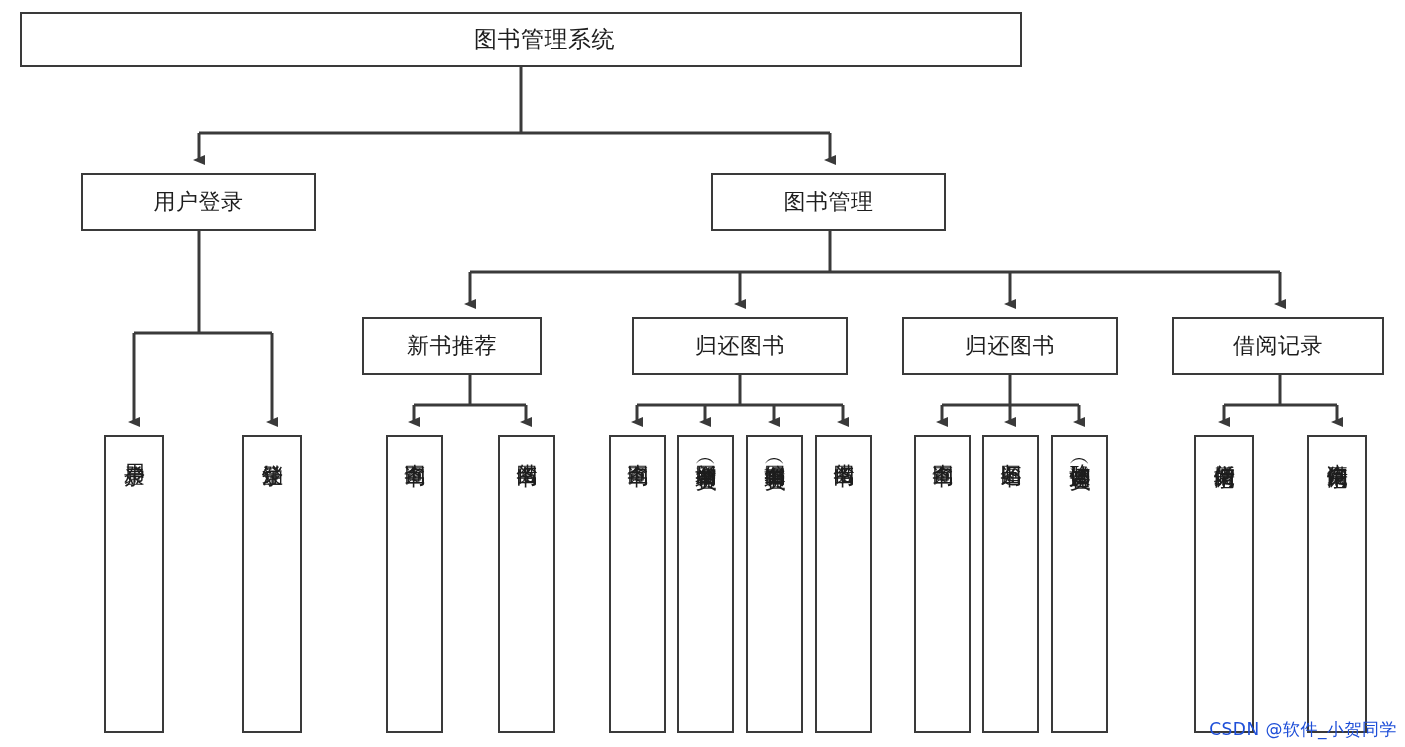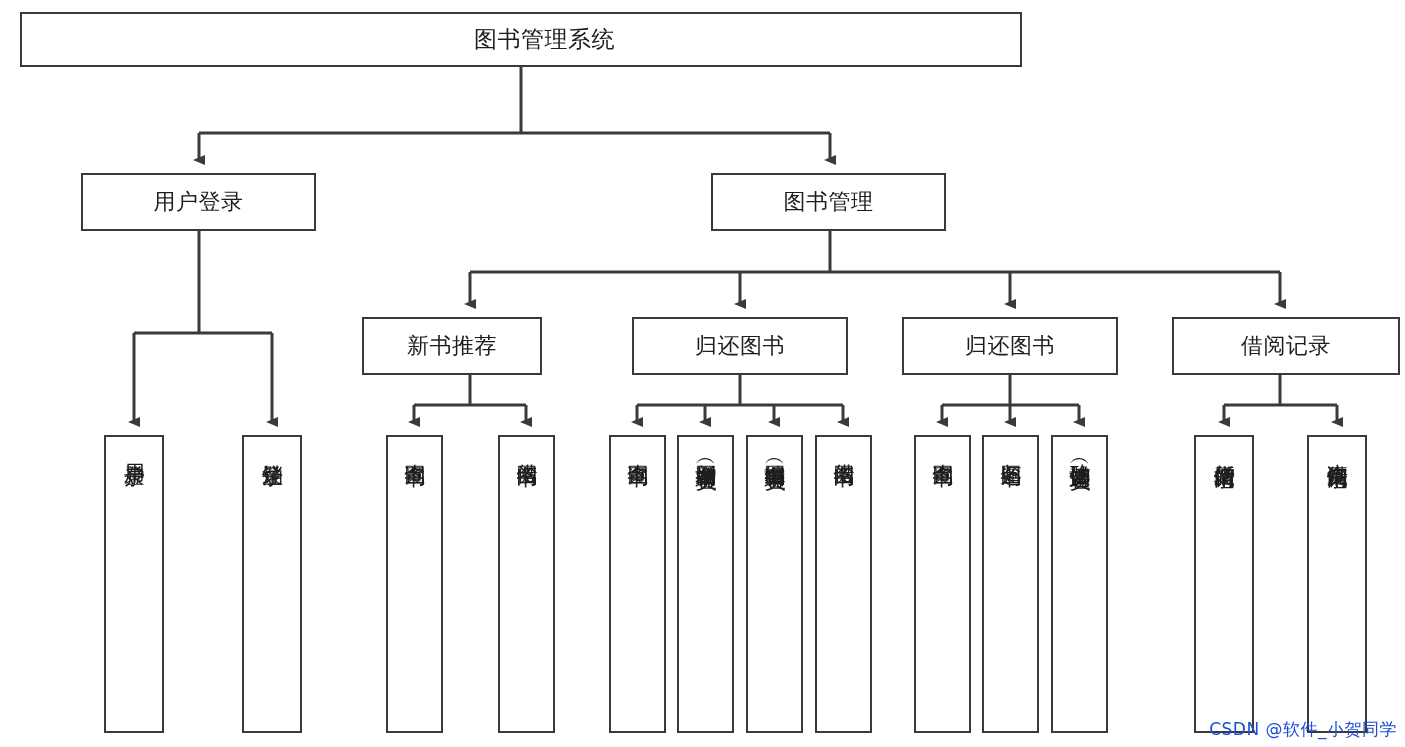--- a/index.html
+++ b/index.html
@@ -142,21 +142,21 @@
 
   <div class="node h" style="left:362px; top:317px; width:180px; height:58px;">
     <span class="label">新书推荐</span>
   </div>
   <div class="node h" style="left:632px; top:317px; width:216px; height:58px;">
     <span class="label">归还图书</span>
   </div>
   <div class="node h" style="left:902px; top:317px; width:216px; height:58px;">
     <span class="label">归还图书</span>
   </div>
-  <div class="node h" style="left:1172px; top:317px; width:228px; height:58px;">
+  <div class="node h" style="left:1172px; top:317px; width:212px; height:58px;">
     <span class="label">借阅记录</span>
   </div>
 
   <div class="node v" style="left:104px; top:435px; width:60px; height:298px;">
     <span class="label">用户登录</span>
   </div>
   <div class="node v" style="left:242px; top:435px; width:60px; height:298px;">
     <span class="label">注销登录</span>
   </div>
 

